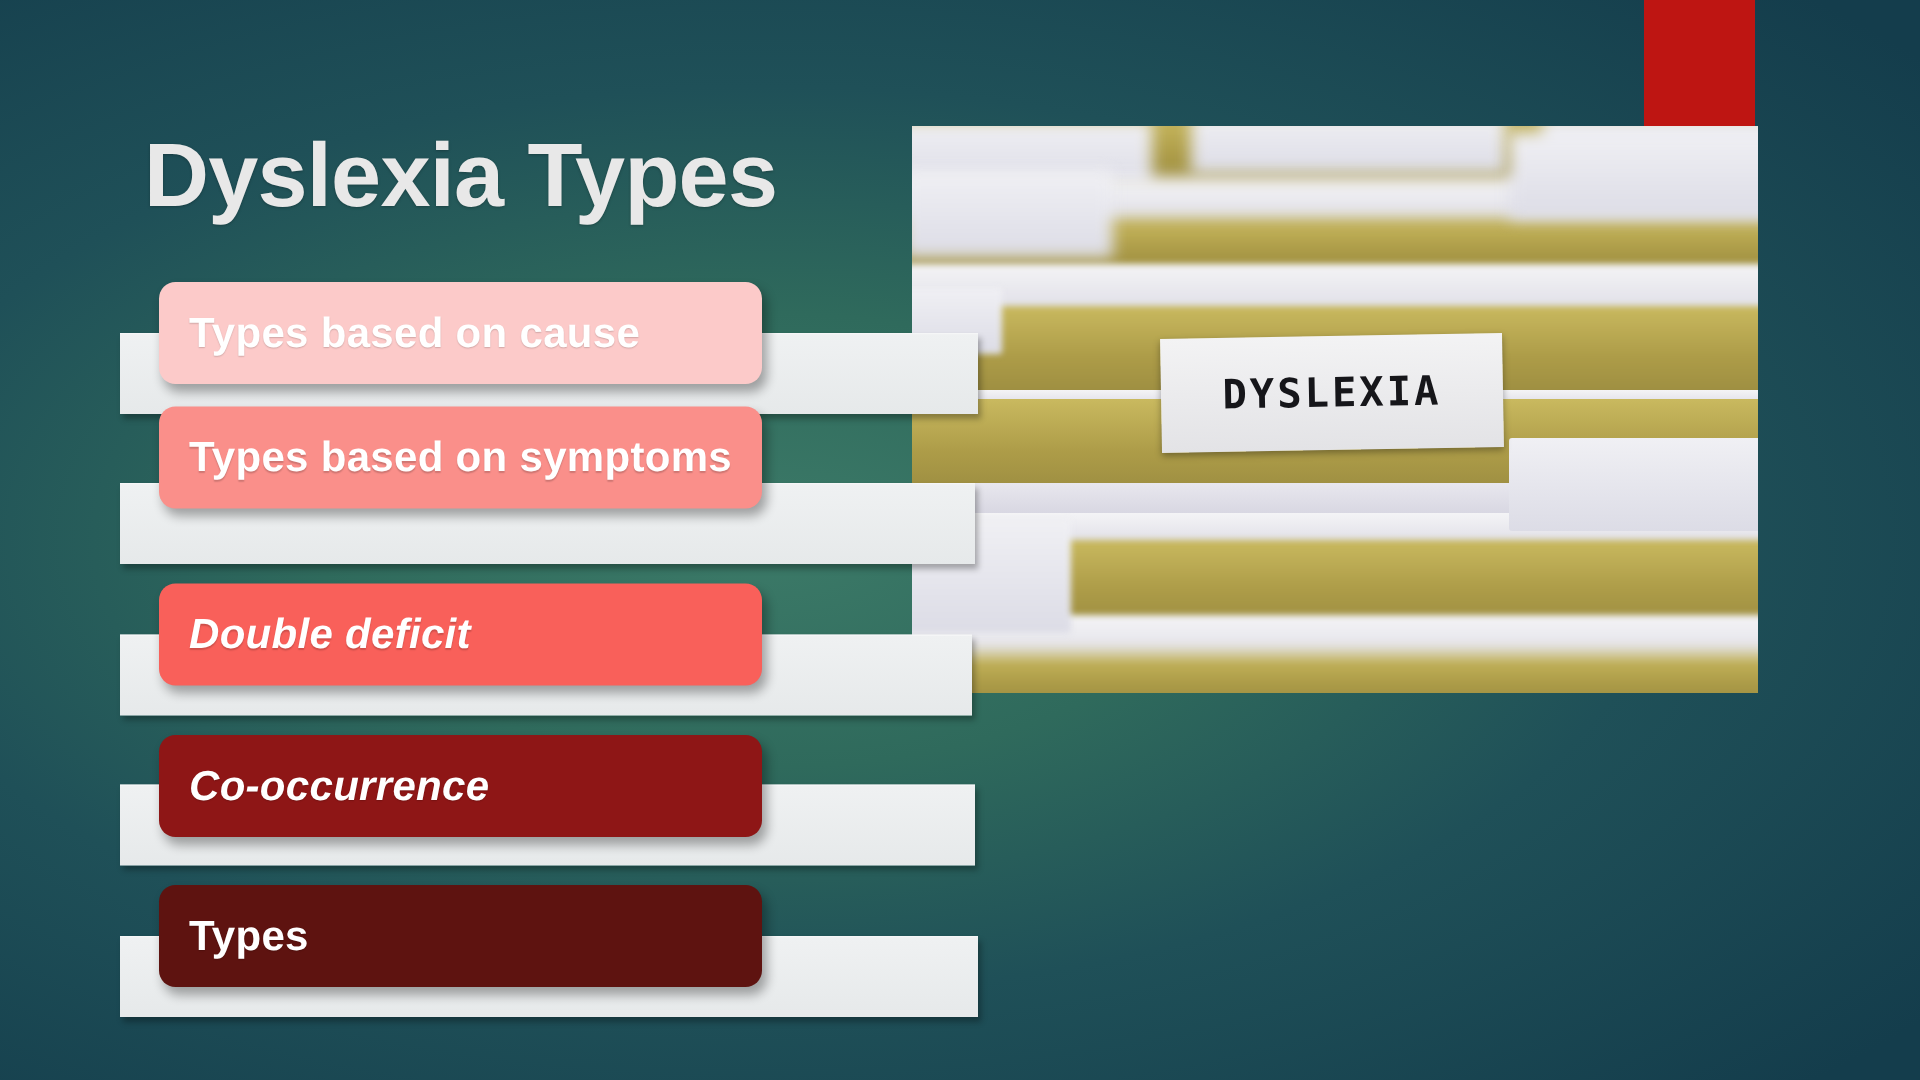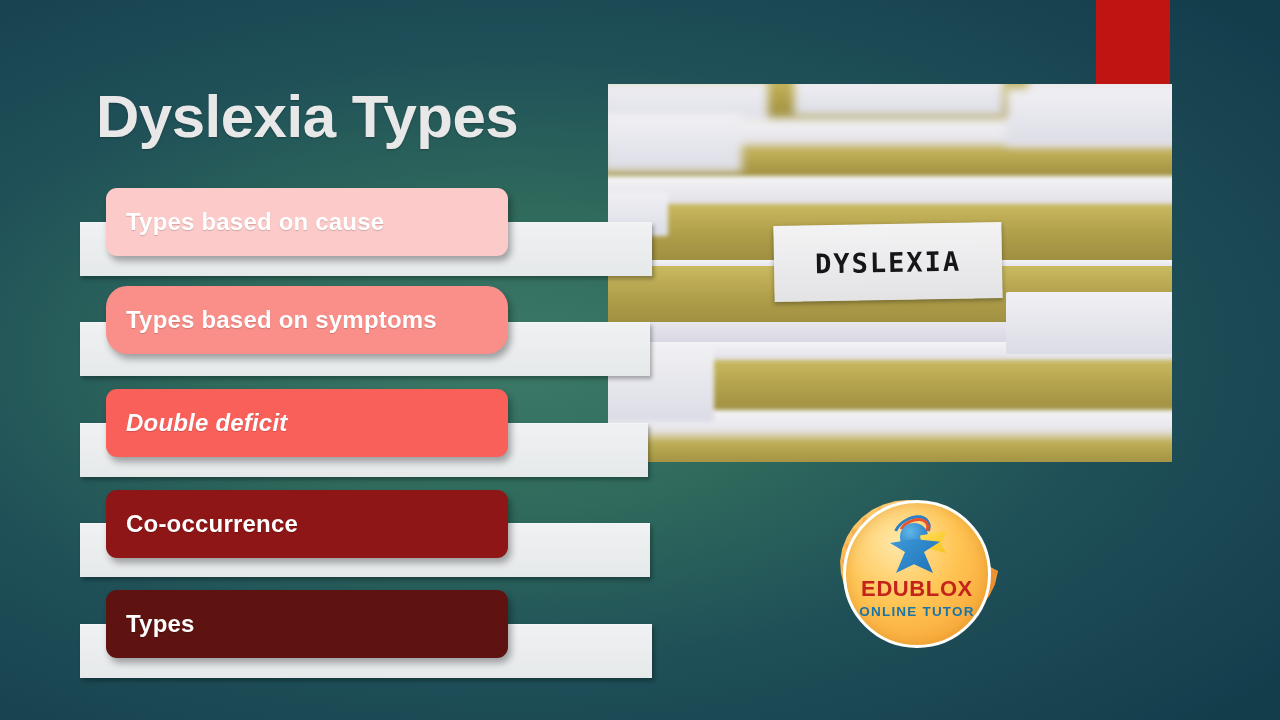--- a/index.html
+++ b/index.html
@@ -104,21 +104,21 @@
     width: 402px;
     height: 68px;
     border-radius: 11px;
     box-shadow: 3px 5px 7px rgba(0,0,0,0.33);
     display: flex;
     align-items: center;
   }
   .pill-label {
     padding-left: 20px;
     color: #FFFFFF;
-    font-size: 24px;
+    font-size: 28px;
     font-weight: bold;
     letter-spacing: 0.2px;
     white-space: nowrap;
     text-shadow: 0 1px 1px rgba(0,0,0,0.18);
   }
 
   
   #logo {
     position: absolute;
     left: 830px;
@@ -286,56 +286,40 @@
 
   <div class="row">
     <div class="white-bar" style="top:222px;width:572px;"></div>
     <div class="pill" style="top:188px;background:#FCCAC9;">
       <span class="pill-label">Types based on cause</span>
     </div>
   </div>
 
   <div class="row">
     <div class="white-bar" style="top:322px;width:570px;"></div>
-    <div class="pill" style="top:286px;background:#FA8F8A;border-radius:21px;">
+    <div class="pill" style="top:271px;background:#FA8F8A;">
       <span class="pill-label">Types based on symptoms</span>
     </div>
   </div>
 
   <div class="row">
     <div class="white-bar" style="top:423px;width:568px;"></div>
     <div class="pill" style="top:389px;background:#F9605A;font-style:italic;">
       <span class="pill-label">Double deficit</span>
     </div>
   </div>
 
   <div class="row">
     <div class="white-bar" style="top:523px;width:570px;"></div>
-    <div class="pill" style="top:490px;background:#8E1616;">
+    <div class="pill" style="top:490px;background:#8E1616;font-style:italic;">
       <span class="pill-label">Co-occurrence</span>
     </div>
   </div>
 
   <div class="row">
     <div class="white-bar" style="top:624px;width:572px;"></div>
     <div class="pill" style="top:590px;background:#5E1310;">
       <span class="pill-label">Types</span>
     </div>
   </div>
 
-  <div id="logo">
-    <div id="logo-starburst"></div>
-    <div id="logo-ring">
-      <div id="logo-inner">
-        <div id="logo-mark">
-          <div class="mark-arc"></div>
-          <div class="mark-arc2"></div>
-          <div class="mark-head"></div>
-          <div class="mark-flag"></div>
-          <div class="mark-body"></div>
-        </div>
-        <div id="logo-name">EDUBLOX</div>
-        <div id="logo-tagline">ONLINE TUTOR</div>
-      </div>
-    </div>
-  </div>
 
 </div>
 
 </body></html>

